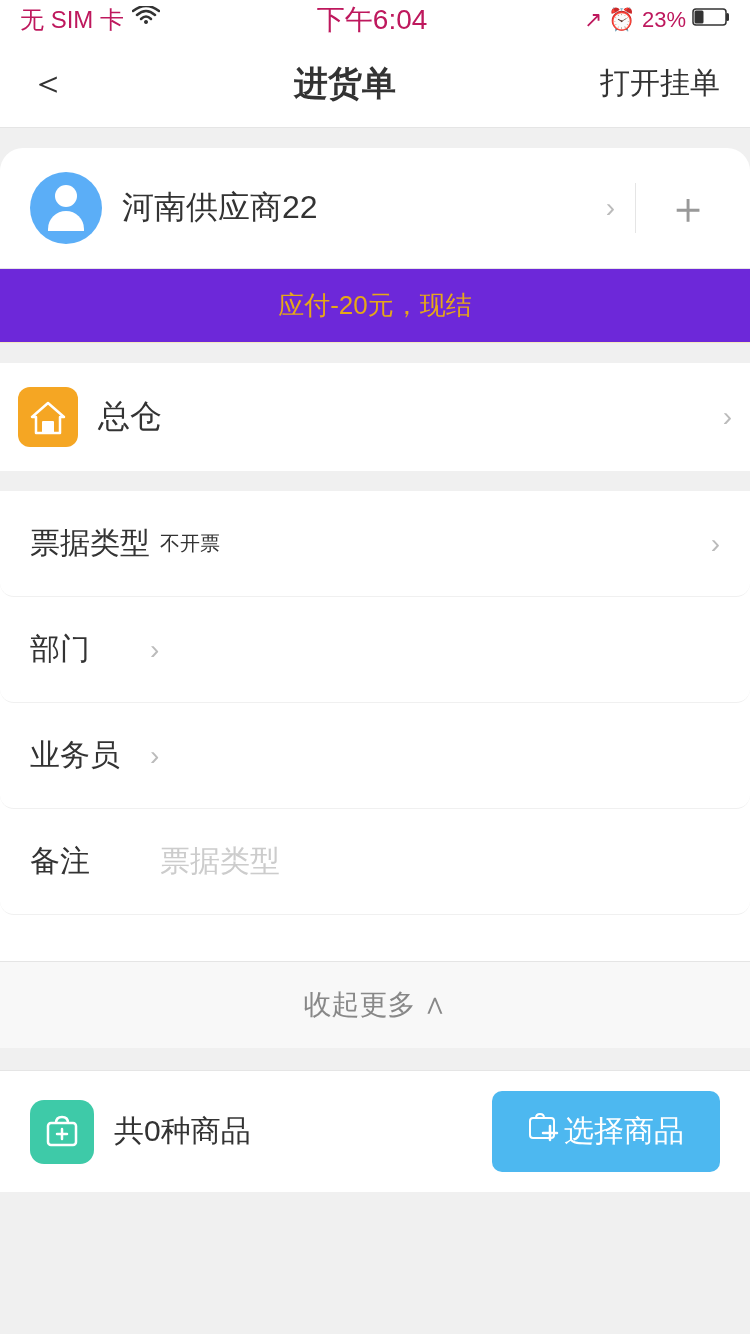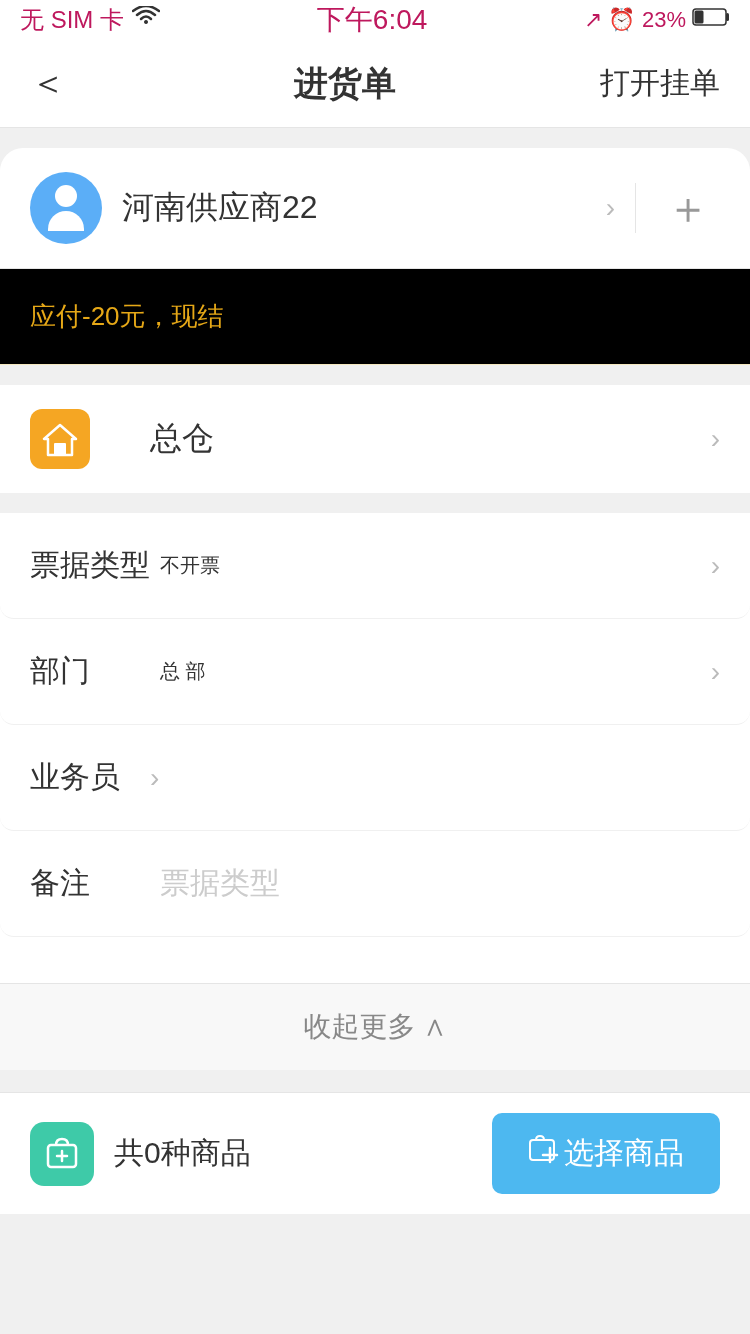--- a/index.html
+++ b/index.html
@@ -122,34 +122,34 @@
     }
     .add-btn {
       font-size: 44px;
       color: #999;
       cursor: pointer;
       padding: 0 10px;
     }
 
     
     .notice-banner {
-      background: #000000;
-      padding: 30px 30px;
+      background: #6d28d9;
+      padding: 19px 30px;
       font-size: 26px;
       color: #e6a817;
       border-bottom: 1px solid #f5e8c0;
+      text-align: center;
     }
 
     
     .warehouse-row {
       display: flex;
       align-items: center;
-      padding: 24px 30px;
-      background: #fff;
-      gap: 40px;
+      padding: 24px 18px;
+      background: #fff;
     }
     .warehouse-icon {
       width: 60px;
       height: 60px;
       background: #f5a623;
       border-radius: 12px;
       display: flex;
       align-items: center;
       justify-content: center;
       margin-right: 20px;
@@ -326,21 +326,20 @@
 <div class="form-section">
 
   <div class="form-row">
     <span class="form-label">票据类型</span>
     <span class="form-value">不开票</span>
     <span class="chevron">›</span>
   </div>
 
   <div class="form-row">
     <span class="form-label">部门</span>
-    <span class="form-value">总 部</span>
     <span class="chevron">›</span>
   </div>
 
   <div class="form-row">
     <span class="form-label">业务员</span>
     <span class="chevron">›</span>
   </div>
 
   <div class="form-row">
     <span class="form-label">备注</span>

